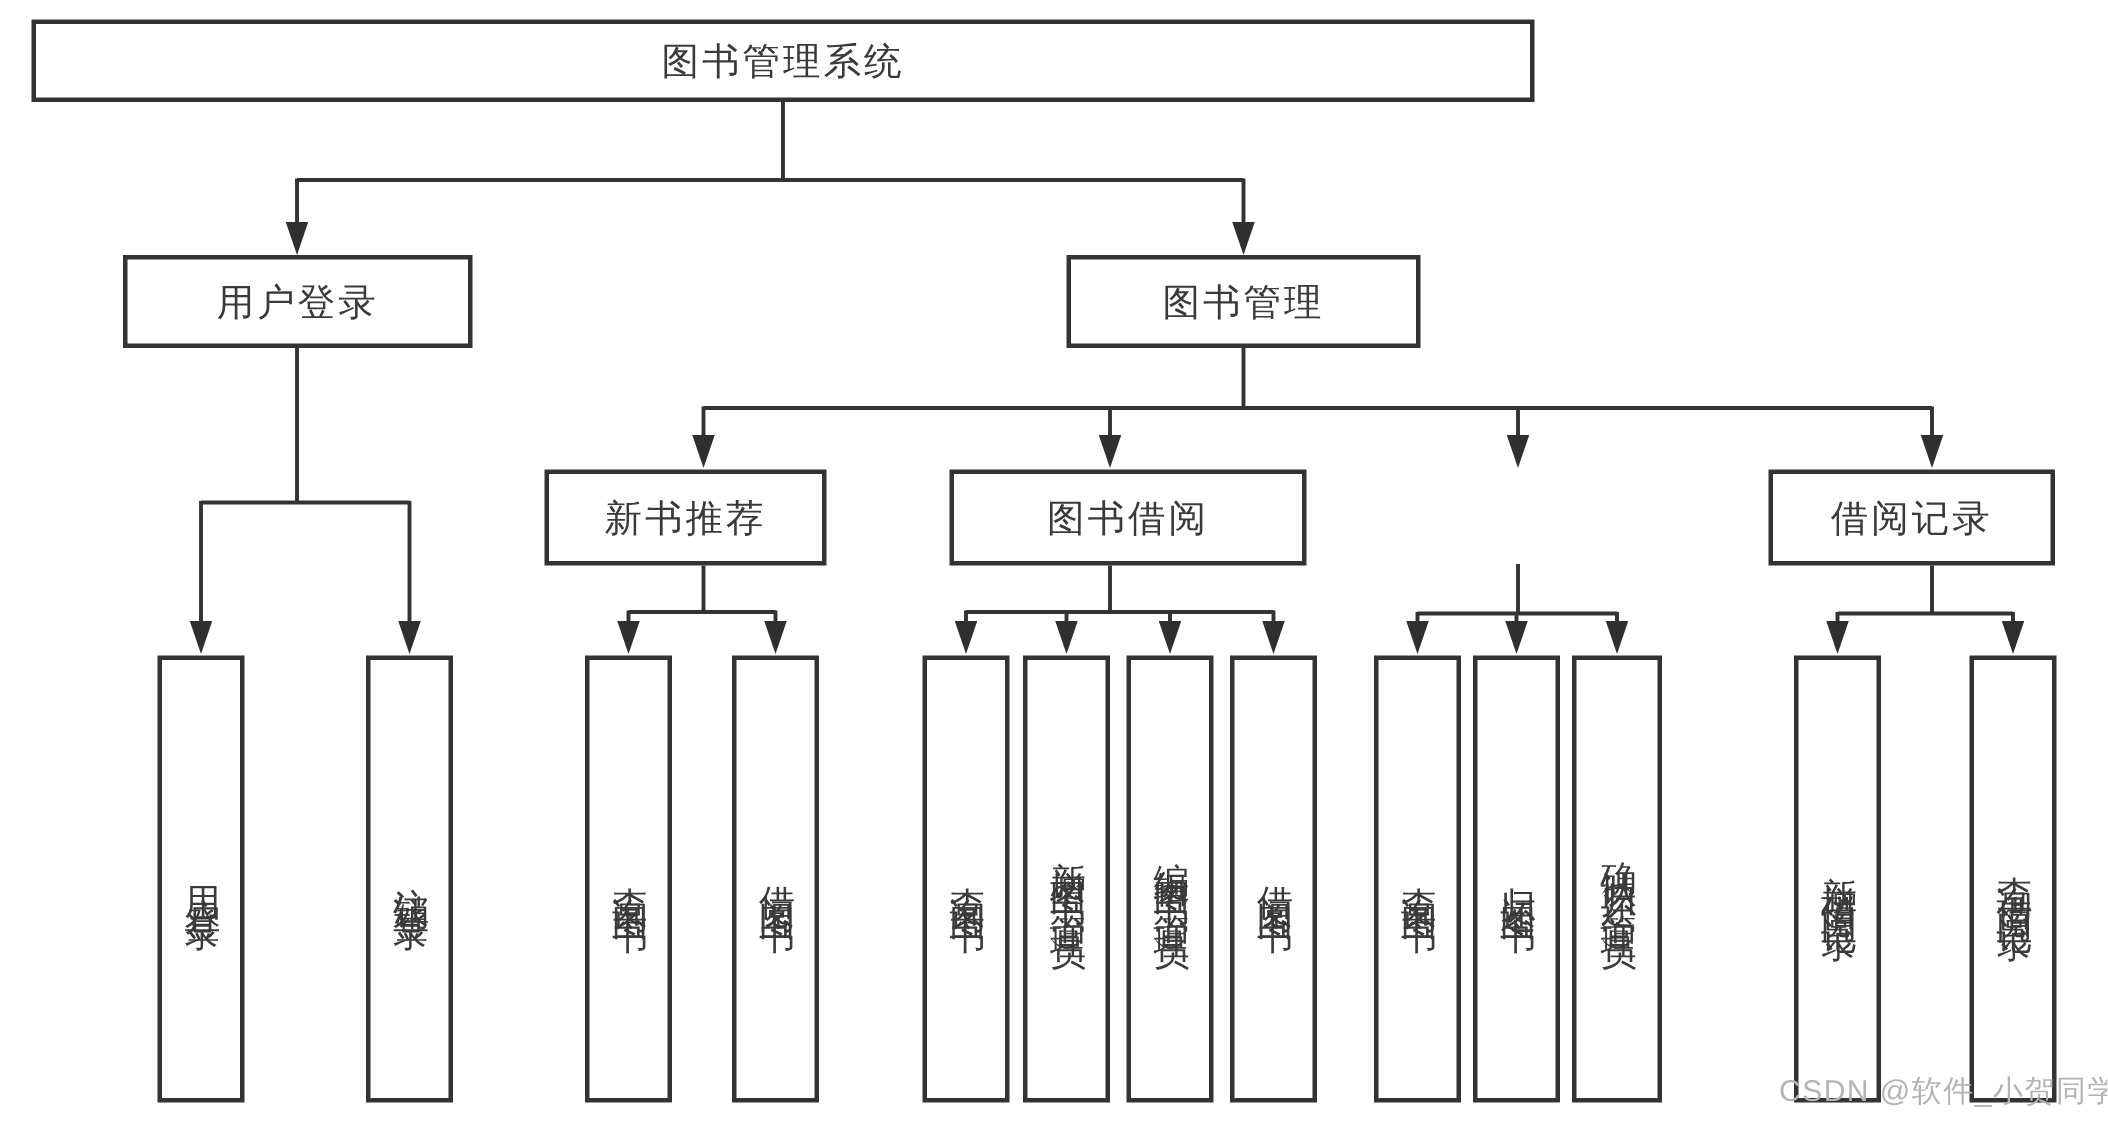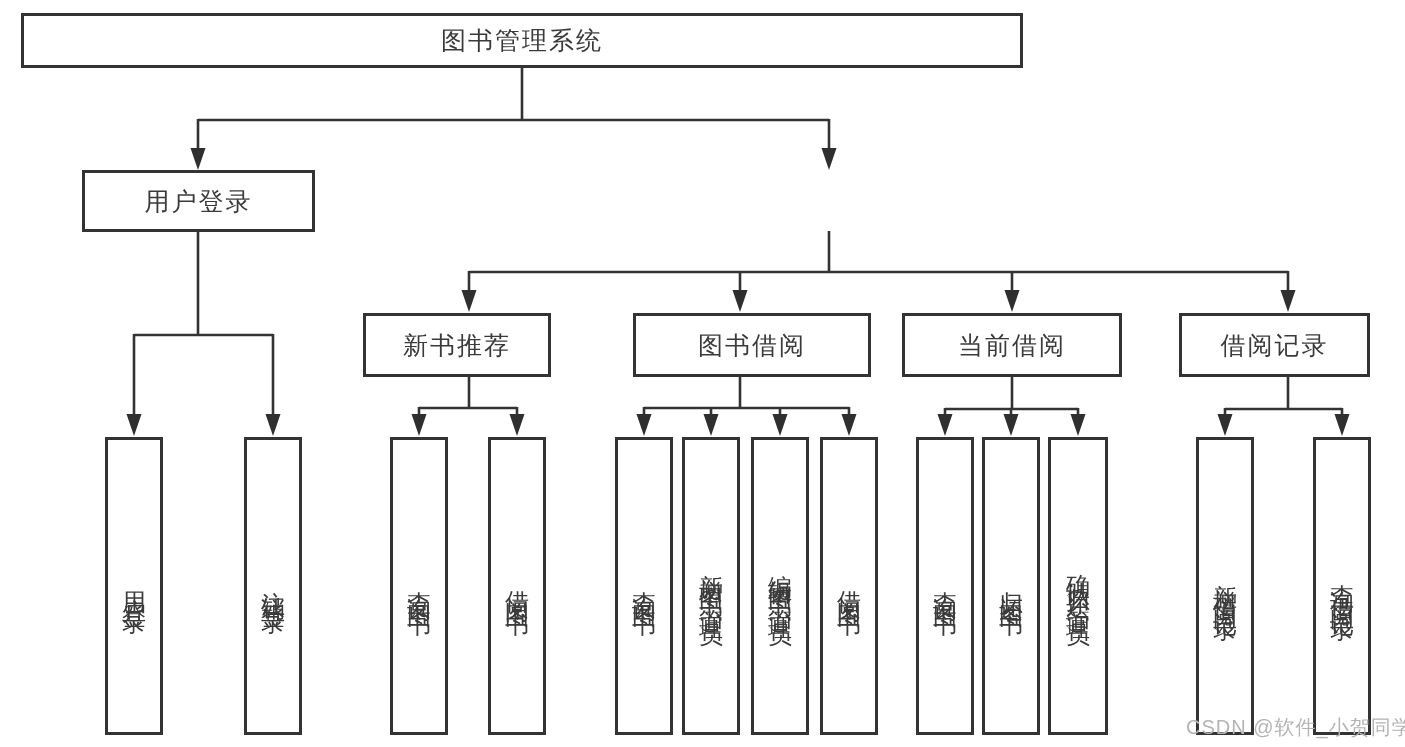--- a/index.html
+++ b/index.html
@@ -67,29 +67,29 @@
     </g>
   </svg>
 
   <div class="node h" style="left:21px;top:13px;width:1002px;height:55px">
     <span>图书管理系统</span>
   </div>
 
   <div class="node h" style="left:82px;top:170px;width:233px;height:62px">
     <span>用户登录</span>
   </div>
+  <div class="node h" style="left:711px;top:170px;width:236px;height:62px">
+    <span>图书管理</span>
+  </div>
 
   <div class="node h" style="left:363px;top:313px;width:188px;height:64px">
     <span>新书推荐</span>
   </div>
   <div class="node h" style="left:633px;top:313px;width:238px;height:64px">
     <span>图书借阅</span>
-  </div>
-  <div class="node h" style="left:902px;top:313px;width:220px;height:64px">
-    <span>当前借阅</span>
   </div>
   <div class="node h" style="left:1179px;top:313px;width:191px;height:64px">
     <span>借阅记录</span>
   </div>
 
   <div class="node v" style="left:105px;top:437px;width:58px;height:298px">
     <span>用户登录</span>
   </div>
   <div class="node v" style="left:244px;top:437px;width:58px;height:298px">
     <span>注销登录</span>

